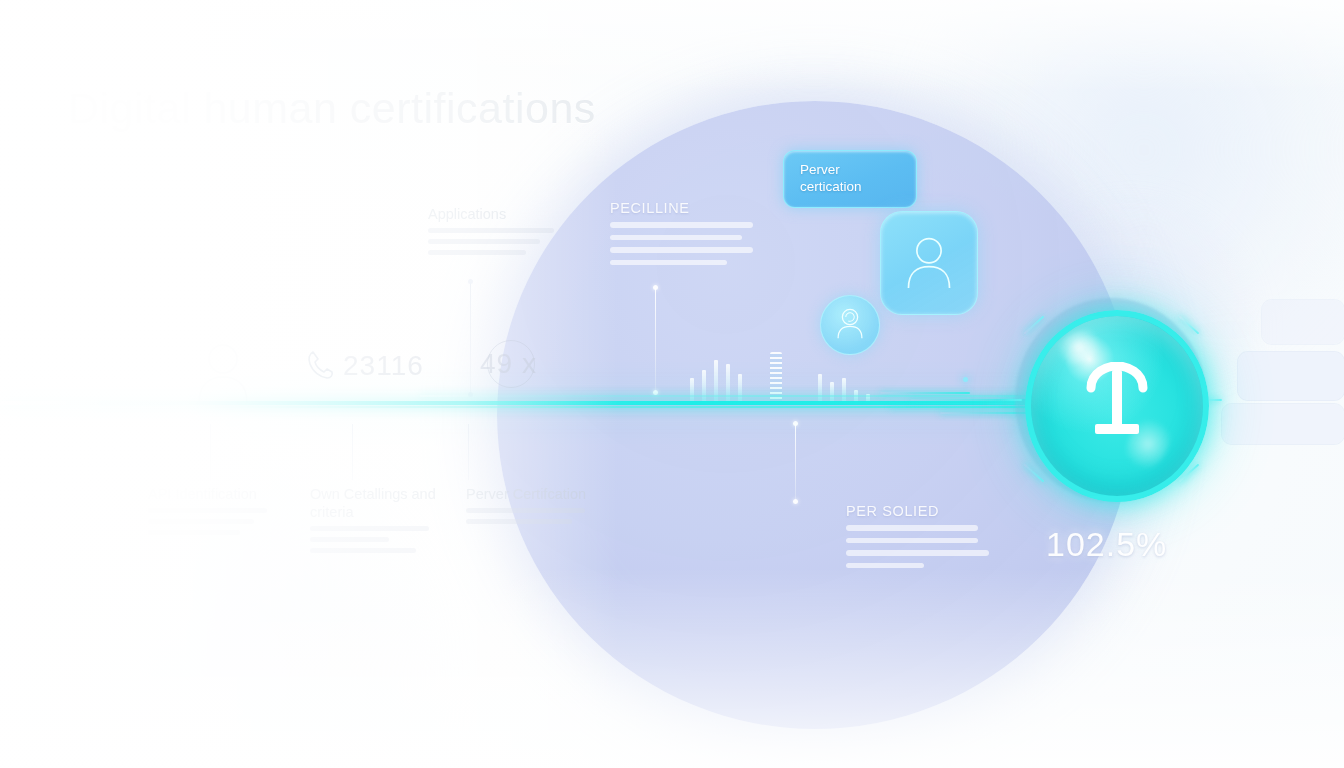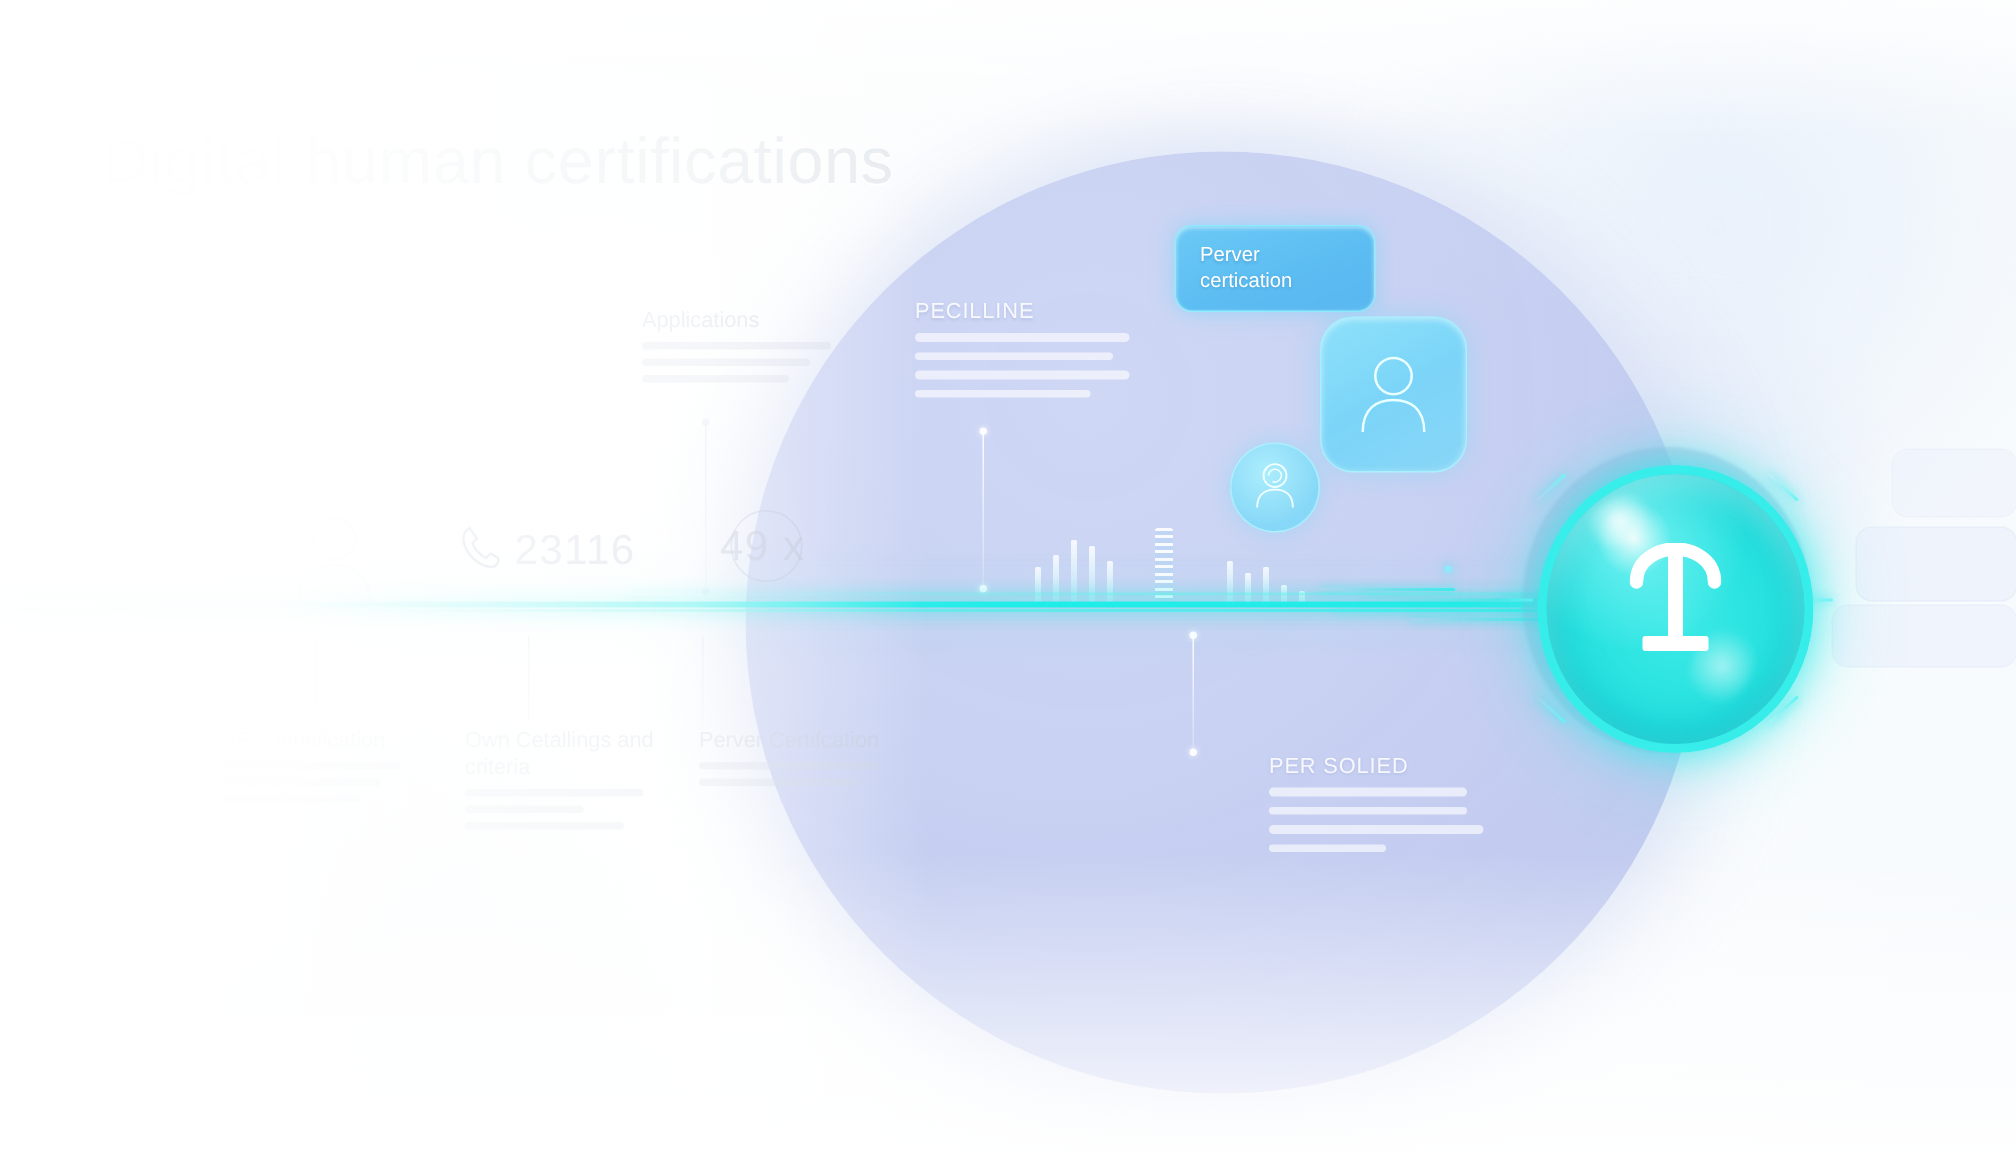--- a/index.html
+++ b/index.html
@@ -341,18 +341,19 @@
       <svg viewBox="0 0 72 84" width="72" height="84" aria-hidden="true">
         <path d="M10 26 C10 10 26 4 36 4 C46 4 62 10 62 26" fill="none" stroke="#ffffff" stroke-width="9" stroke-linecap="round"></path>
         <rect x="31" y="8" width="10" height="58" rx="2" fill="#ffffff"></rect>
         <rect x="14" y="62" width="44" height="10" rx="2" fill="#ffffff"></rect>
       </svg>
     </span>
   </div>
   <div class="cta-gloss1"></div>
   <div class="cta-gloss2"></div>
 
+  <div class="pct">102.5%</div>
 
   <div class="white-wash"></div>
   <div class="white-wash-bottom"></div>
   <div class="white-wash-top"></div>
 
 </div>
 
 </body></html>

